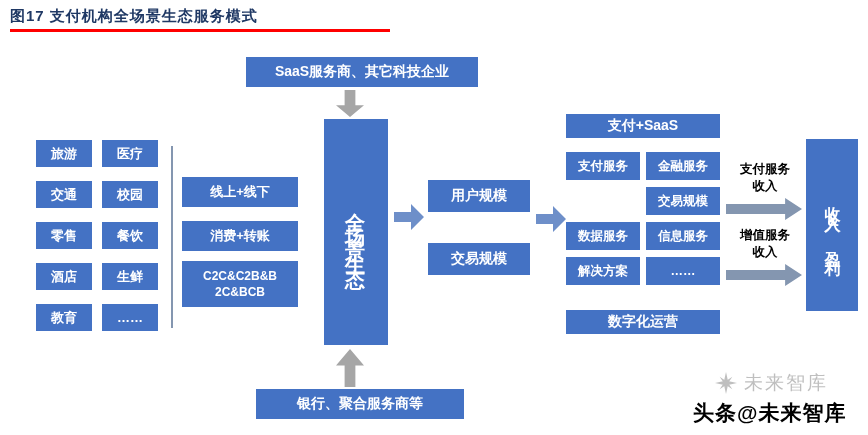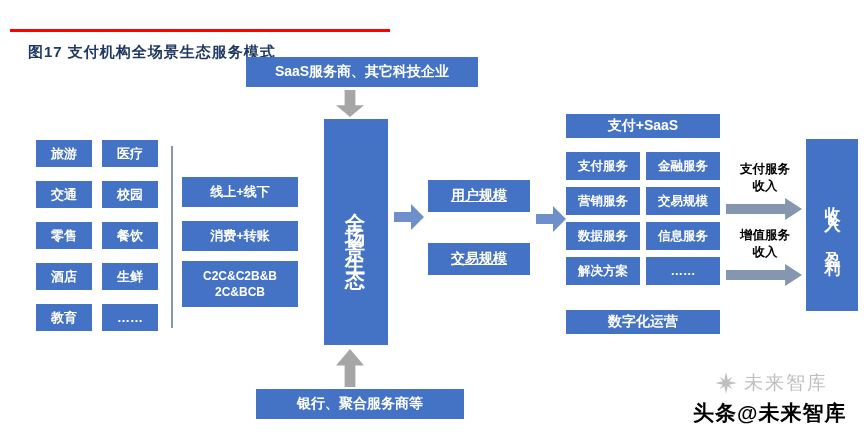--- a/index.html
+++ b/index.html
@@ -1,22 +1,22 @@
 <!DOCTYPE html>
 <html style="--box_blue: #4472C4; --title_red: #FF0000; --title_text: #1F3864; --arrow_gray: #A6A6A6; --arrow_blue: #6E8FC9; --arrow_steel: #8496B0; --divider_gray: #8496B0; --watermark_gray: #BFBFBF;"><head>
 <meta charset="utf-8">
 <style>
   html,body{margin:0;padding:0;background:#fff;}
   .page{
     position:relative;width:868px;height:435px;background:#fff;overflow:hidden;
     font-family:"Liberation Sans","DejaVu Sans",sans-serif;
   }
   .title{
-    position:absolute;left:28px;top:7px;font-size:15px;font-weight:bold;
-    color:var(--title_text,#1F3864);letter-spacing:1px;margin-top:36px;
+    position:absolute;left:10px;top:7px;font-size:15px;font-weight:bold;
+    color:var(--title_text,#1F3864);letter-spacing:1px;
   }
   .title-underline{
     position:absolute;left:10px;top:29px;width:380px;height:3px;
     background:var(--title_red,#FF0000);
   }
   .box{
     position:absolute;background:var(--box_blue,#4472C4);color:#fff;
     display:flex;align-items:center;justify-content:center;text-align:center;
     font-weight:bold;box-sizing:border-box;
   }
@@ -26,21 +26,21 @@
   .divider{position:absolute;left:171px;top:146px;width:2px;height:182px;background:var(--divider_gray,#8496B0);}
   .core{
     left:324px;top:119px;width:64px;height:226px;font-size:20px;
     writing-mode:vertical-rl;text-orientation:upright;letter-spacing:14px;
   }
   .vtext-outcome{
     left:806px;top:139px;width:52px;height:172px;font-size:16px;
     writing-mode:vertical-rl;text-orientation:upright;letter-spacing:9px;
   }
   .source{font-size:14px;}
-  .scale{left:428px;width:102px;height:32px;font-size:14px;text-decoration:underline;}
+  .scale{left:428px;width:102px;height:32px;font-size:14px;}
   .svc-head{left:566px;width:154px;height:24px;font-size:14px;}
   .svc{width:74px;height:28px;font-size:12.5px;}
   .income-label{
     position:absolute;width:78px;text-align:center;font-size:12.5px;font-weight:bold;
     color:#000;white-space:pre-line;line-height:1.35;
   }
   .arrow{position:absolute;display:block;}
   .arrow-gray{color:var(--arrow_gray,#A6A6A6);}
   .arrow-blue{color:var(--arrow_blue,#6E8FC9);}
   .arrow-steel{color:var(--arrow_steel,#8496B0);}
@@ -91,21 +91,20 @@
   <svg class="arrow arrow-blue" style="left:536px;top:206px;width:30px;height:26px" viewBox="0 0 30 26" preserveAspectRatio="none">
     <polygon points="0,8 17,8 17,0 30,13 17,26 17,18 0,18" fill="currentColor"></polygon>
   </svg>
 
   <div class="box scale" style="top:180px">用户规模</div>
   <div class="box scale" style="top:243px">交易规模</div>
 
   <div class="box svc-head" style="top:114px">支付+SaaS</div>
   <div class="box svc" style="left:566px;top:152px">支付服务</div>
   <div class="box svc" style="left:646px;top:152px">金融服务</div>
-  <div class="box svc" style="left:566px;top:187px">营销服务</div>
   <div class="box svc" style="left:646px;top:187px">交易规模</div>
   <div class="box svc" style="left:566px;top:222px">数据服务</div>
   <div class="box svc" style="left:646px;top:222px">信息服务</div>
   <div class="box svc" style="left:566px;top:257px">解决方案</div>
   <div class="box svc" style="left:646px;top:257px">……</div>
   <div class="box svc-head" style="top:310px">数字化运营</div>
 
   <div class="income-label" style="left:726px;top:161px">支付服务
 收入</div>
   <svg class="arrow arrow-steel" style="left:726px;top:198px;width:76px;height:22px" viewBox="0 0 72 22" preserveAspectRatio="none">

